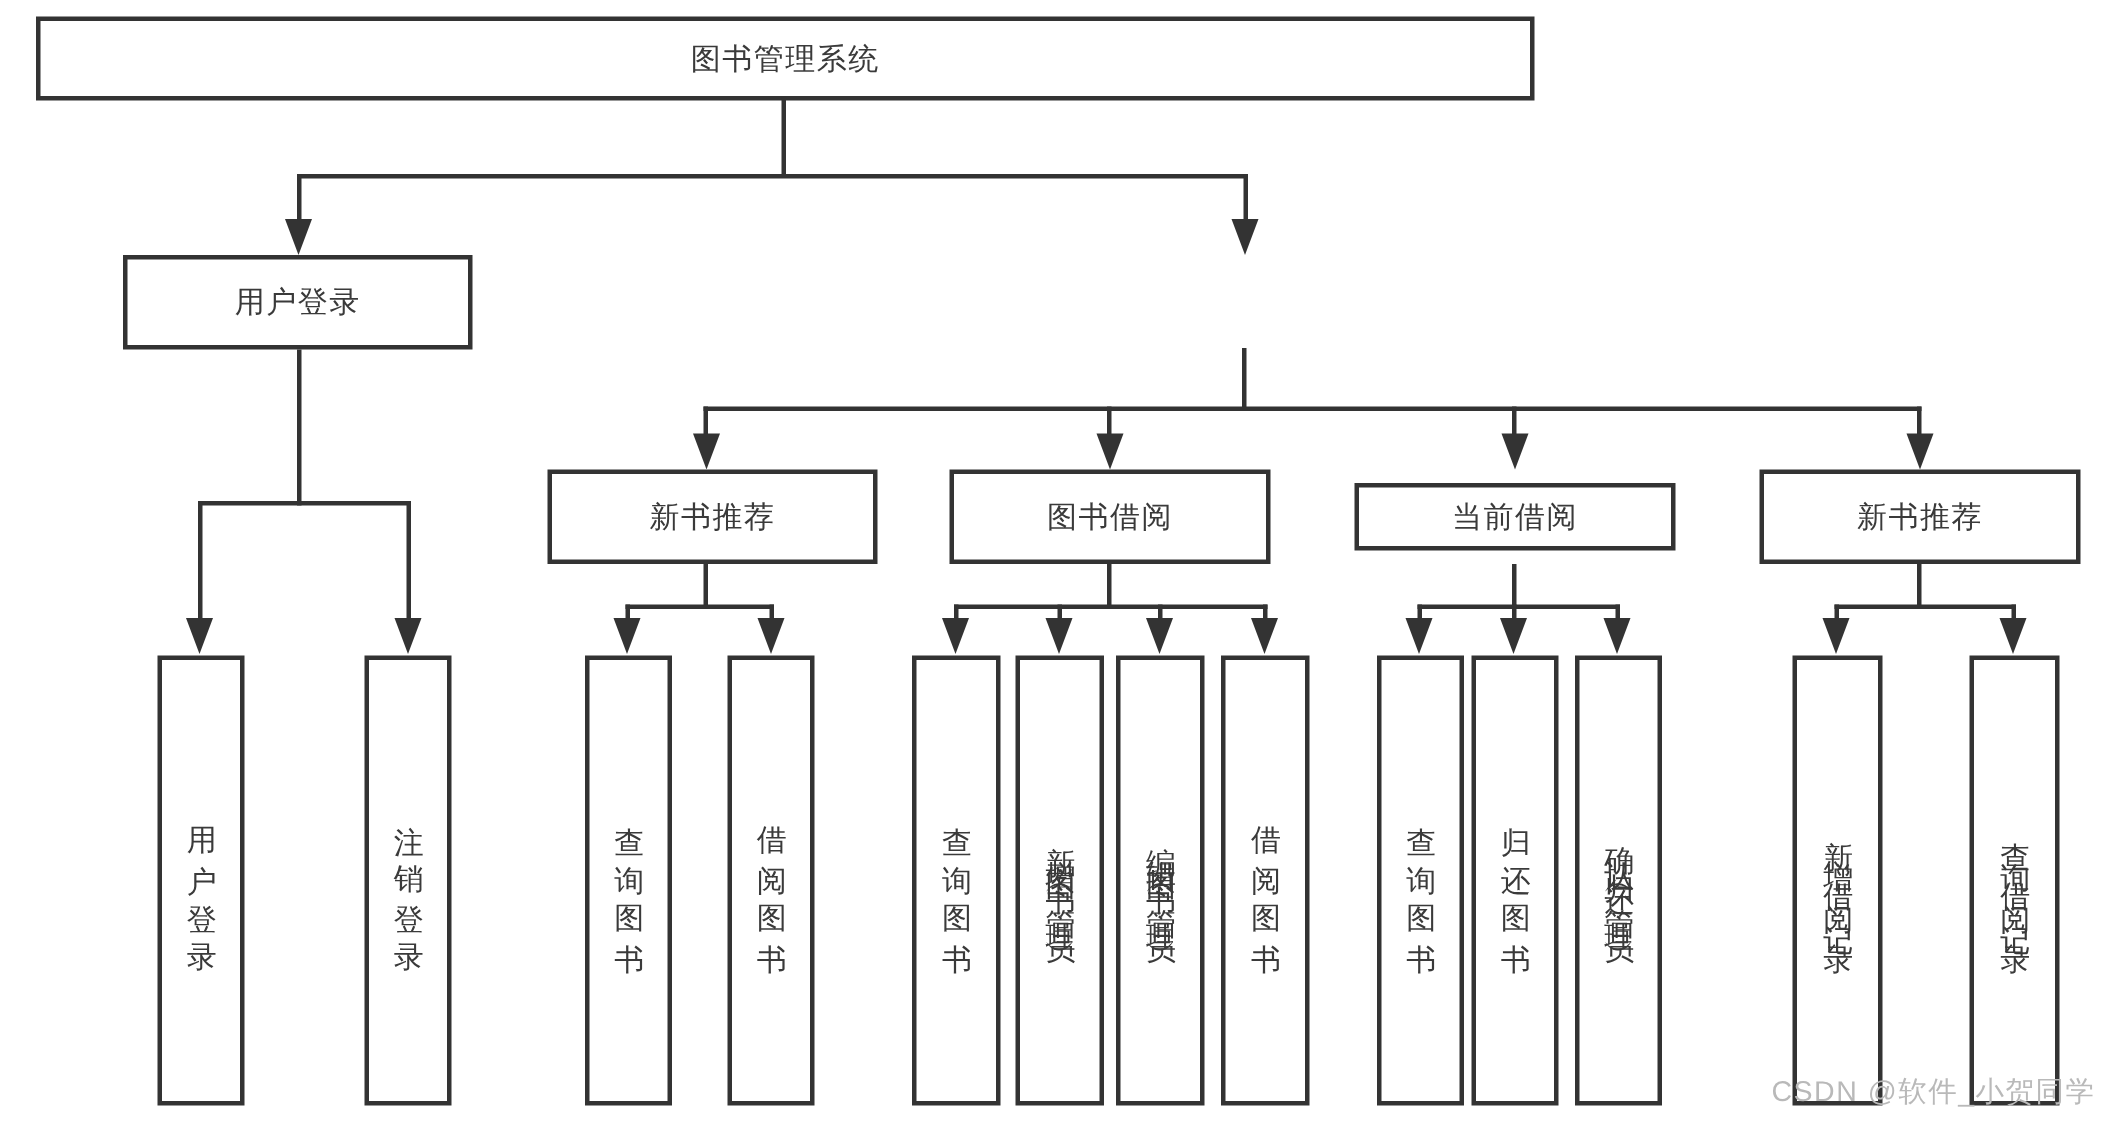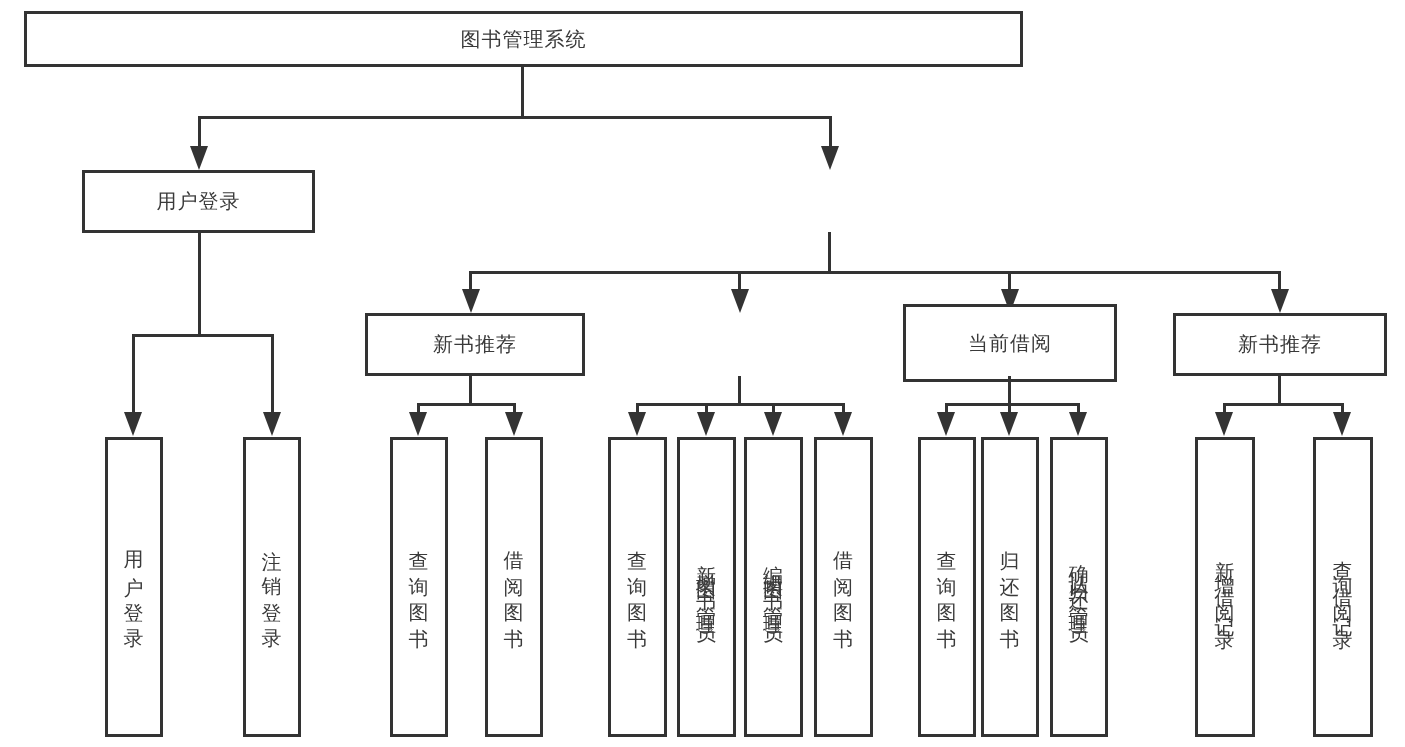--- a/index.html
+++ b/index.html
@@ -92,21 +92,24 @@
   <div class="line lv" style="left:738px;top:271px;height:20px"></div>
   <div class="arrow" style="left:731px;top:289px"></div>
   <div class="line lv" style="left:1008px;top:271px;height:20px"></div>
   <div class="arrow" style="left:1001px;top:289px"></div>
   <div class="line lv" style="left:1278px;top:271px;height:20px"></div>
   <div class="arrow" style="left:1271px;top:289px"></div>
 
   <div class="node hbox" style="left:365px;top:313px;width:220px;height:63px">
     <span>新书推荐</span>
   </div>
-  <div class="node hbox" style="left:903px;top:304px;width:214px;height:78px">
+  <div class="node hbox" style="left:633px;top:313px;width:214px;height:63px">
+    <span>图书借阅</span>
+  </div>
+  <div class="node hbox" style="left:903px;top:322px;width:214px;height:45px">
     <span>当前借阅</span>
   </div>
   <div class="node hbox" style="left:1173px;top:313px;width:214px;height:63px">
     <span>新书推荐</span>
   </div>
 
   <div class="line lv" style="left:469px;top:376px;height:29px"></div>
   <div class="line lh" style="left:417px;top:403px;width:99px"></div>
   <div class="line lv" style="left:417px;top:403px;height:11px"></div>
   <div class="arrow" style="left:409px;top:412px"></div>
@@ -177,14 +180,15 @@
     <span class="vlabel" style="letter-spacing: 0.42em;">确认归还（管理员）</span>
   </div>
 
   <div class="node vbox" style="left:1195px;top:437px;width:60px;height:300px">
     <span class="vlabel" style="letter-spacing: 0.7em;">新增借阅记录</span>
   </div>
   <div class="node vbox" style="left:1313px;top:437px;width:60px;height:300px">
     <span class="vlabel" style="letter-spacing: 0.7em;">查询借阅记录</span>
   </div>
 
+  <div class="watermark">CSDN @软件_小贺同学</div>
 
 </div>
 
 </body></html>

